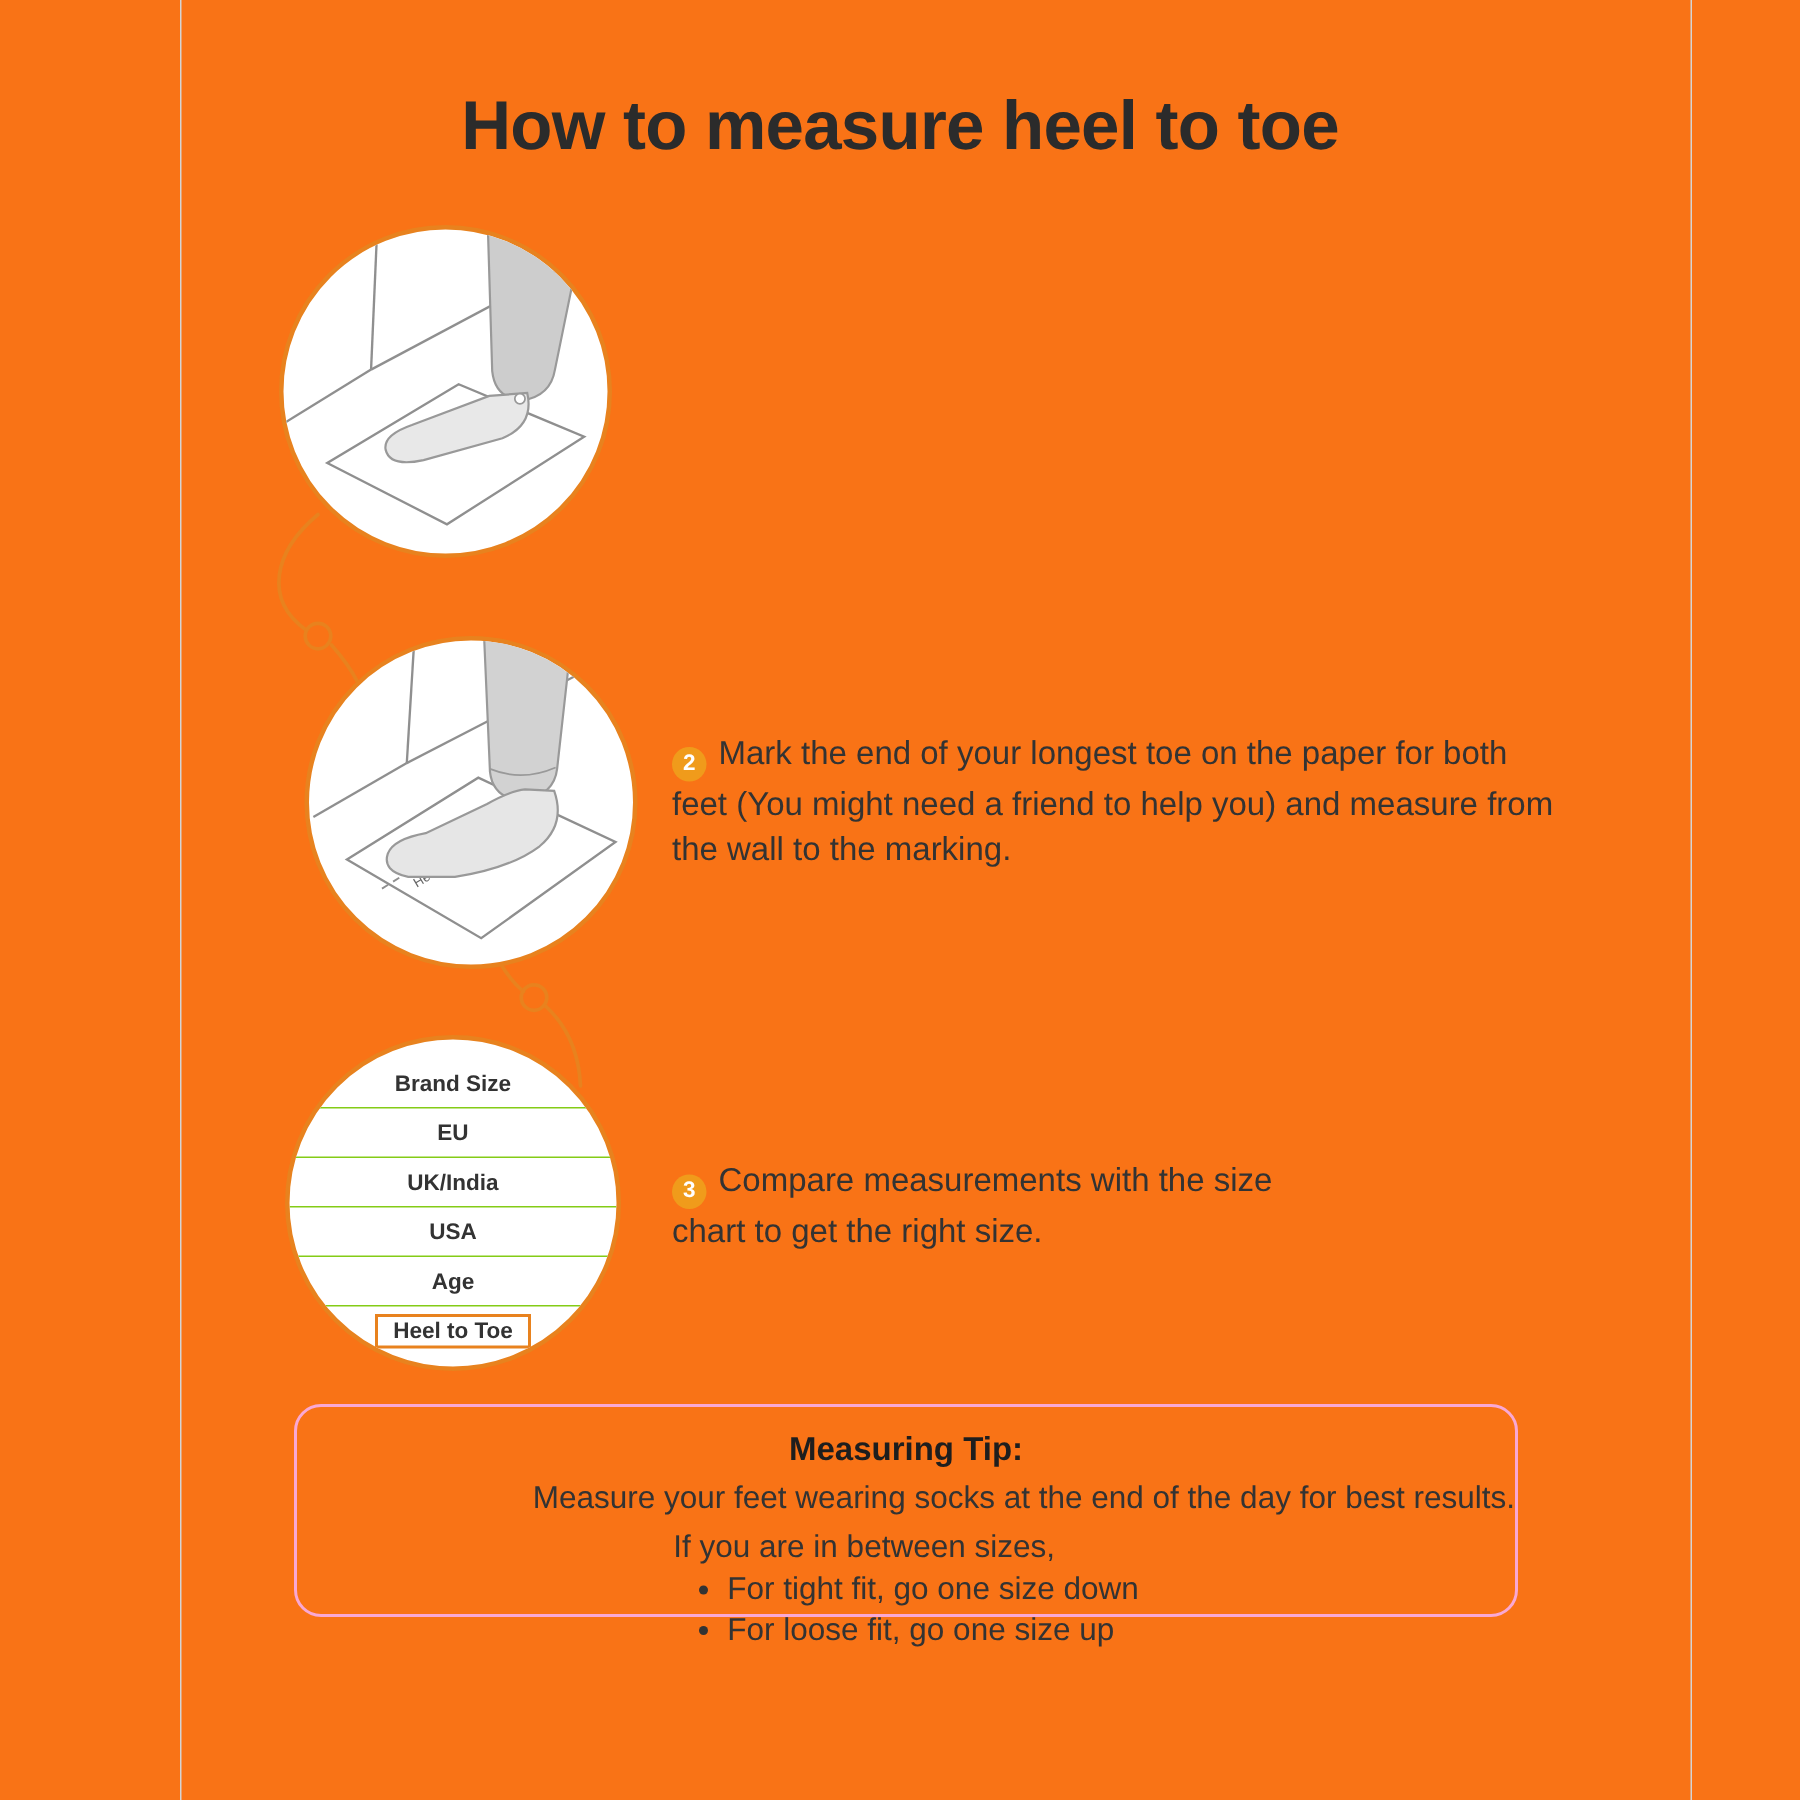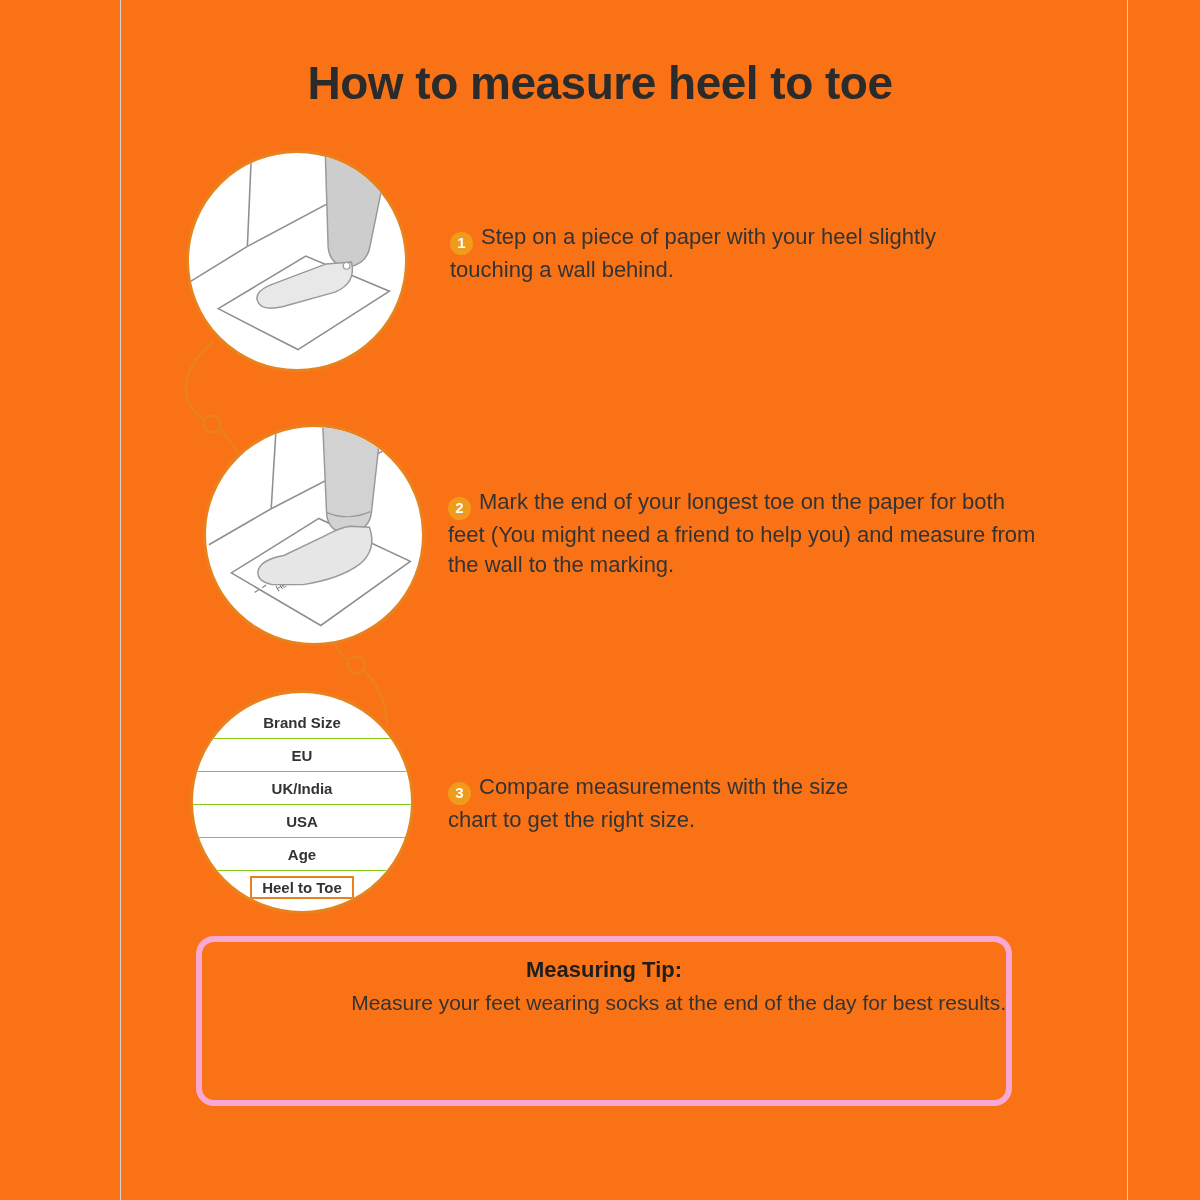--- a/index.html
+++ b/index.html
@@ -40,22 +40,22 @@
 
   .chart-rows { position:absolute; top:13px; left:0; width:100%; }
   .chart-row {
     height:32px; display:flex; align-items:center; justify-content:center;
     font-size:15px; font-weight:700; color:#333; border-bottom:1px solid #84cc16;
   }
   .chart-row.last { border-bottom:none; }
   .hl { border:2px solid #E8821E; padding:1px 10px; }
 
   .tipbox {
-    position:absolute; left:196px; top:936px; width:816px; height:170px;
-    box-sizing:border-box; border:6px solid #f9a8d4; border-radius:18px;
+    position:absolute; left:196px; top:936px; width:816px; height:142px;
+    box-sizing:border-box; border:2px solid #f9a8d4; border-radius:18px;
     text-align:center; color:#333;
   }
   .tip-title { margin-top:15px; font-size:22px; font-weight:700; color:#1e1e1e; }
   .tip-line1 { margin-top:8px; font-size:21px;text-align:right; }
   .tip-sub { width:fit-content; margin:9px auto 0; text-align:left; font-size:21px; }
   .tip-bullets { margin:4px 0 0; padding-left:36px; }
   .tip-bullets li { margin-top:3px; }
 
   .footer { position:absolute; top:1136px; left:0; width:100%; text-align:center; font-size:21px; color:#111; }
   .footer-bullet { font-size:18px; margin-right:13px; vertical-align:1px; }
@@ -127,28 +127,32 @@
       </div>
       <div class="chart-row">
         <span>Age</span>
       </div>
       <div class="chart-row last">
         <span class="hl">Heel to Toe</span>
       </div>
     </div>
   </div>
 
-  <div class="step step1">
-    <span class="badge">1</span><span>Step on a piece of paper with your heel slightly touching a wall behind.</span>
-  </div>
   <div class="step step2">
     <span class="badge">2</span><span>Mark the end of your longest toe on the paper for both feet (You might need a friend to help you) and measure from the wall to the marking.</span>
   </div>
   <div class="step step3">
     <span class="badge">3</span><span>Compare measurements with the size chart to get the right size.</span>
   </div>
 
   <div class="tipbox">
     <div class="tip-title">Measuring Tip:</div>
     <div class="tip-line1">Measure your feet wearing socks at the end of the day for best results.</div>
+    <div class="tip-sub">
+      <div class="tip-line2">If you are in between sizes,</div>
+      <ul class="tip-bullets">
+        <li>For tight fit, go one size down</li>
+        <li>For loose fit, go one size up</li>
+      </ul>
+    </div>
   </div>
 
 </div>
 
 </body></html>

